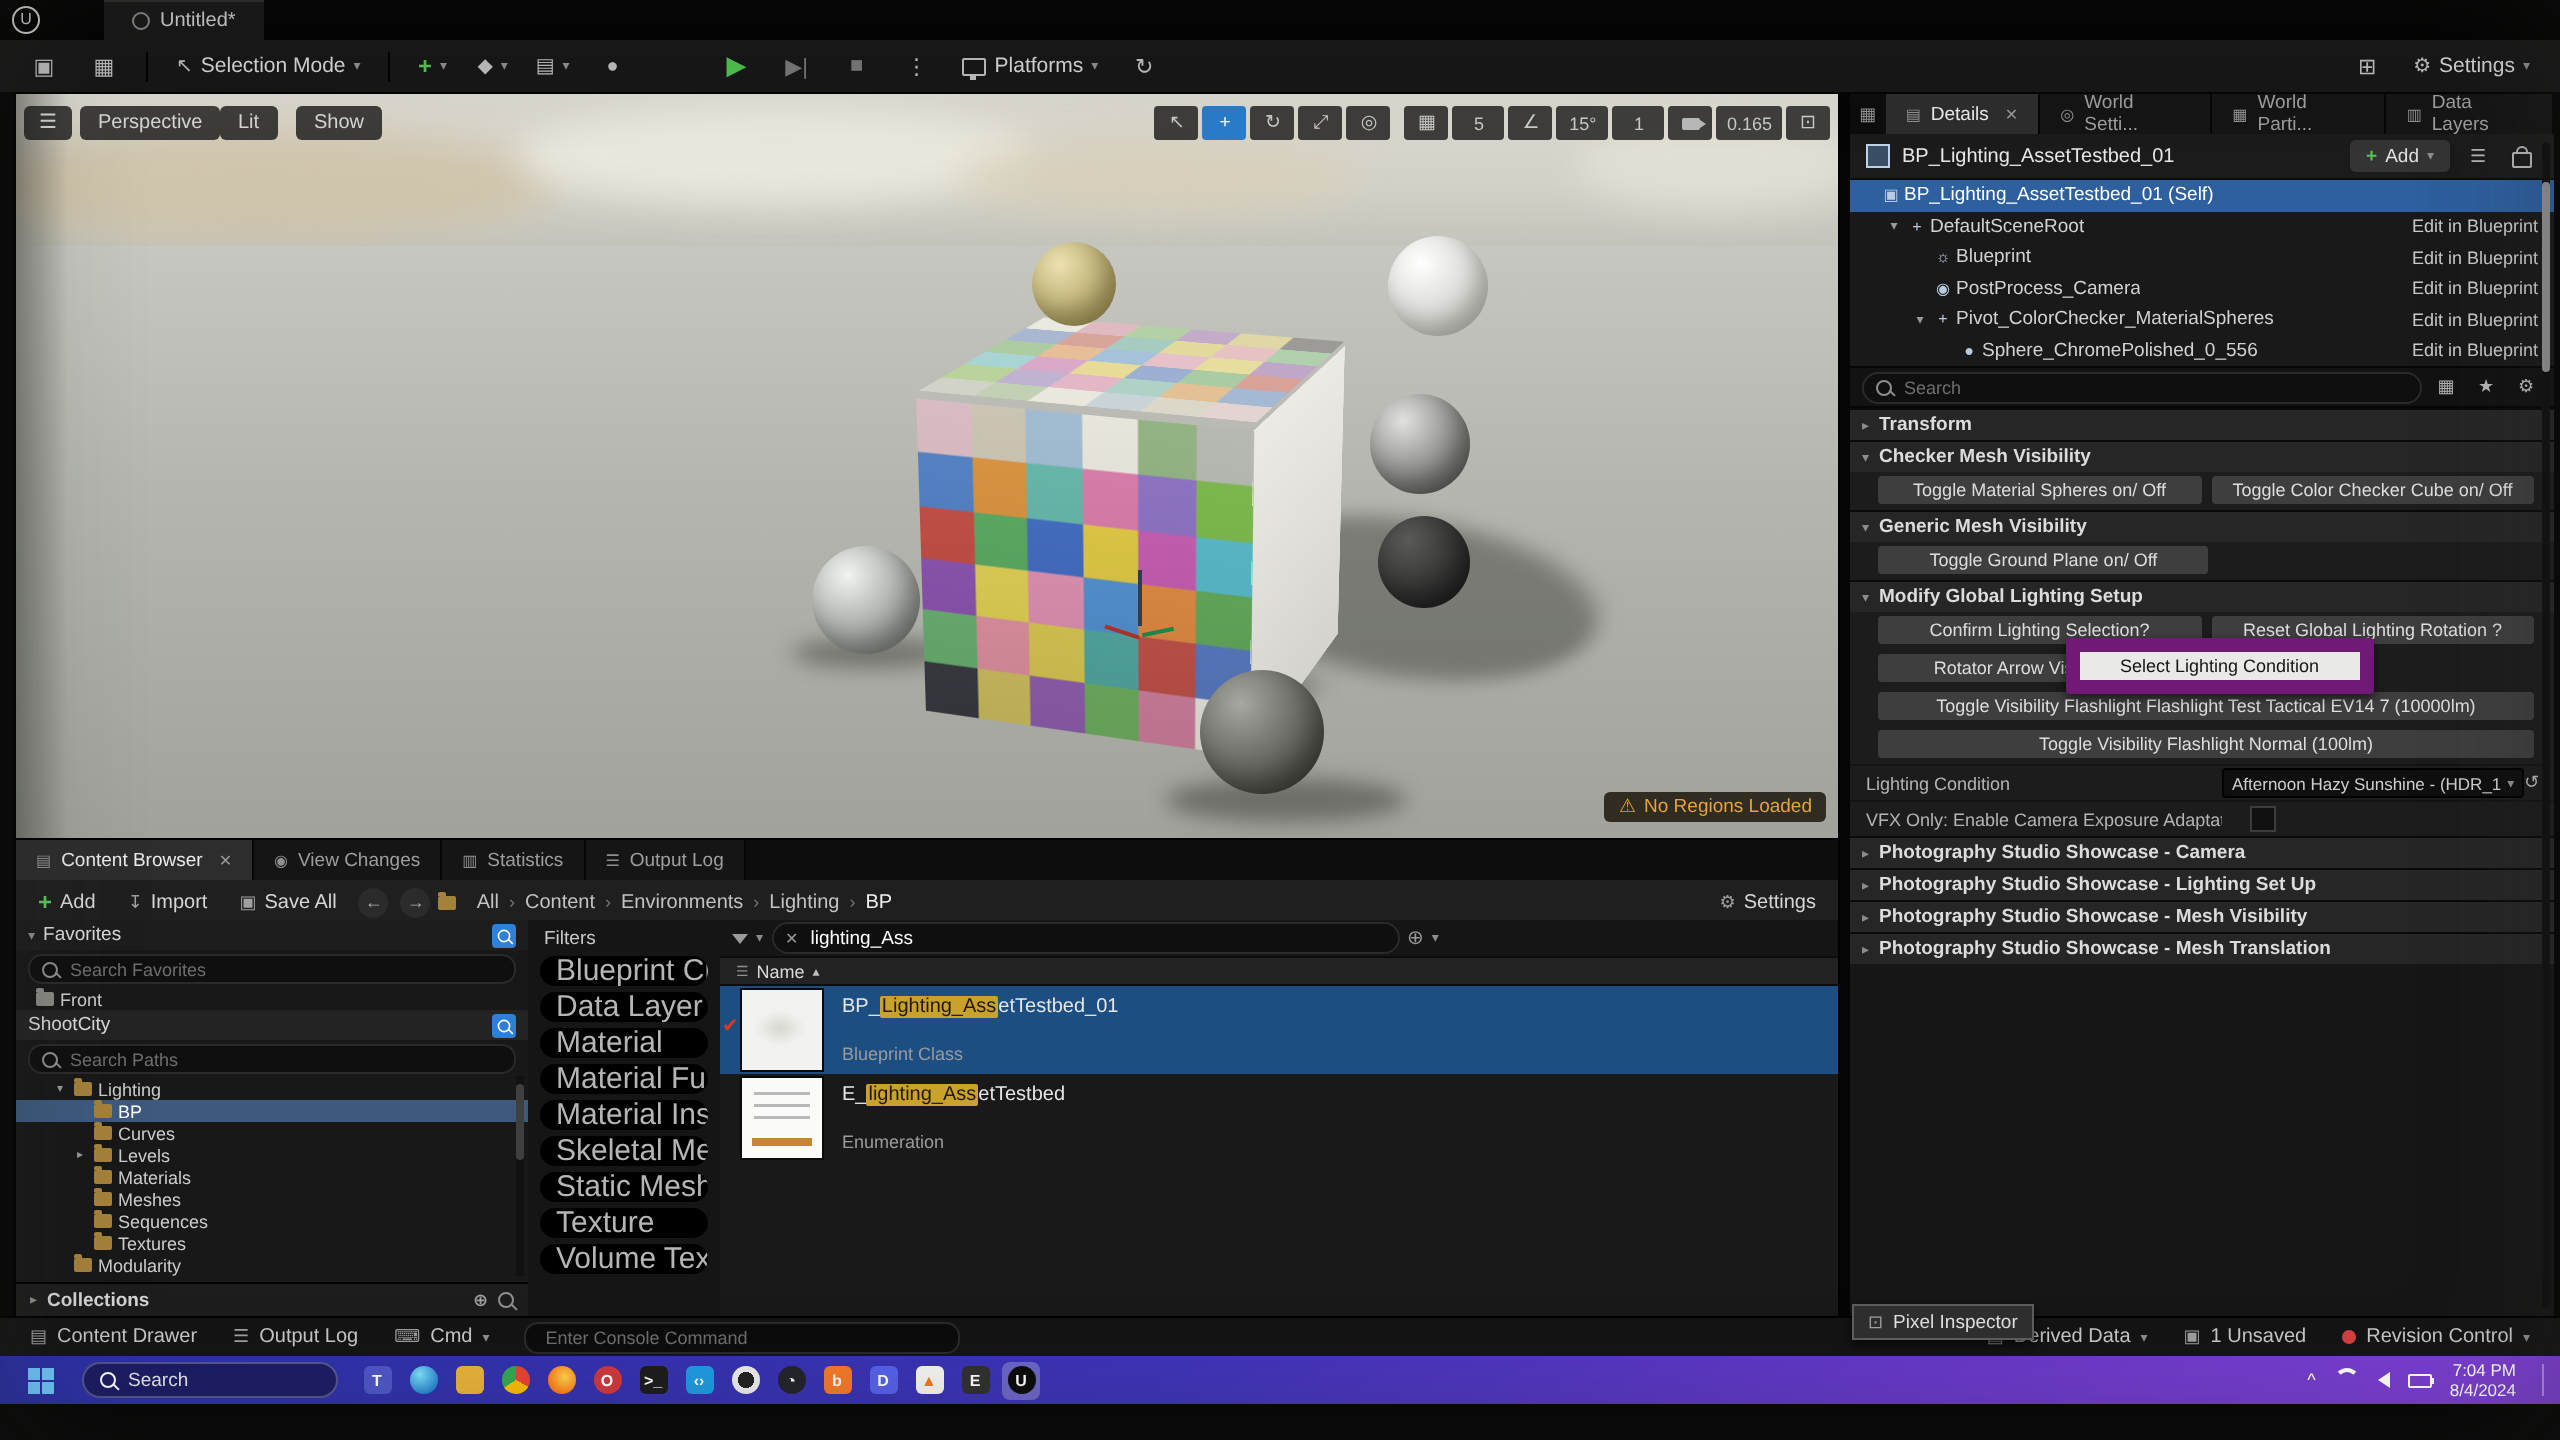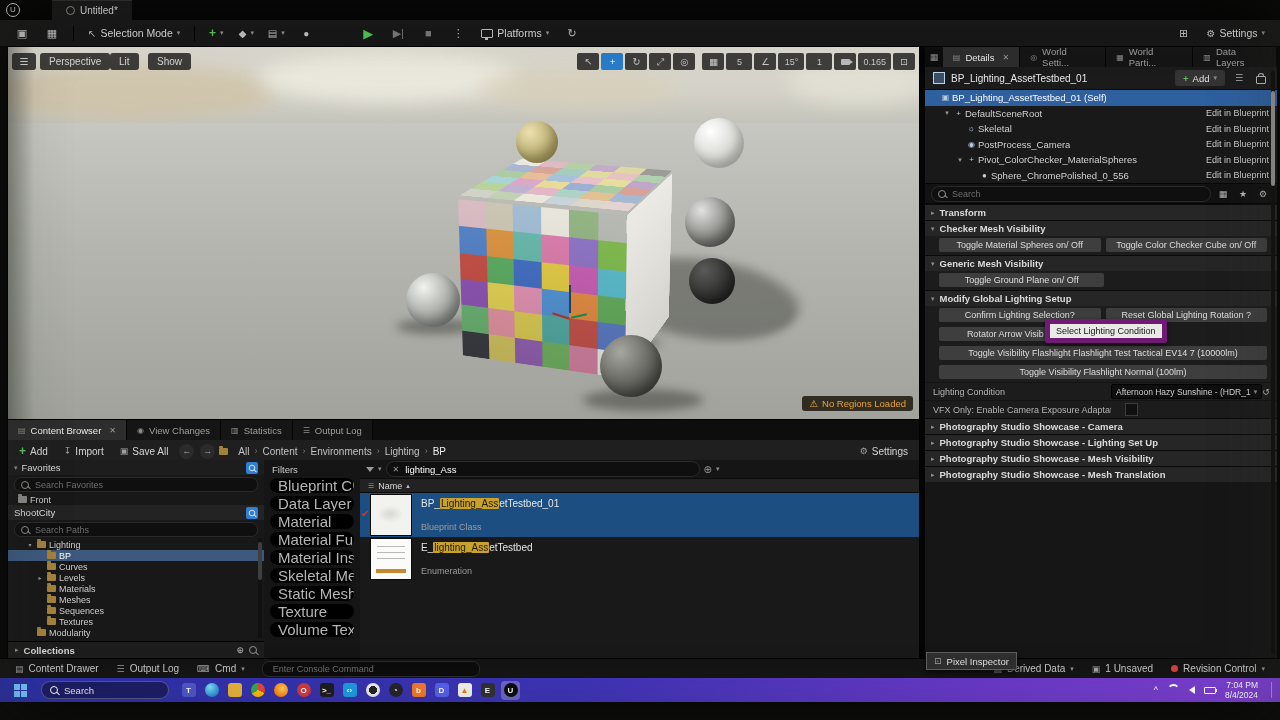--- a/index.html
+++ b/index.html
@@ -86,21 +86,21 @@
   #dsearch-row{height:19px;display:flex;align-items:center;gap:4px;padding:0 6px;background:#121212;border-top:1px solid #060606;border-bottom:1px solid #060606}
   .search-pill{flex:1;height:14px;background:#0f0f0f;border:1px solid #2a2a2a;border-radius:8px;display:flex;align-items:center;padding:0 6px;gap:4px}
   .dsec{height:15px;background:#262626;border-top:1px solid #0a0a0a;display:flex;align-items:center;gap:5px;padding:0 6px;font-size:9.5px;font-weight:bold;color:#dcdcdc}
   .dbtn-row{display:flex;gap:5px;padding:2px 10px 3px 14px;background:#1c1c1c}
   .dbtn{flex:1;height:14px;background:#3e3e3e;border-radius:2px;color:#dedede;font-size:9px;display:flex;align-items:center;justify-content:center;white-space:nowrap;overflow:hidden;padding:0 4px}
   .dprop-row{height:17px;background:#1c1c1c;border-top:1px solid #141414;display:flex;align-items:center;padding:0 8px;font-size:9px;color:#b4b4b4}
   .dprop-label{width:178px;flex:none;white-space:nowrap;overflow:hidden}
   .dcombo{flex:1;height:13px;background:#0f0f0f;border:1px solid #000;border-radius:2px;display:flex;align-items:center;padding:0 4px;gap:3px;color:#cfcfcf}
   .dcombo-text{flex:1;font-size:8.5px;white-space:nowrap;overflow:hidden}
   .dcheckbox{width:11px;height:11px;background:#101010;border:1px solid #3c3c3c;margin-left:14px}
-  #dtooltip{position:absolute;left:120px;top:272px;background:#e9e9e6;color:#151515;font-size:9px;padding:2px 6px;border:5px solid #701a75;border-radius:2px;box-shadow:0 2px 5px rgba(0,0,0,.6);white-space:nowrap;z-index:6}
+  #dtooltip{position:absolute;left:108px;top:272px;background:#e9e9e6;color:#151515;font-size:9px;padding:2px 20px;border:7px solid #701a75;border-radius:2px;box-shadow:0 2px 5px rgba(0,0,0,.6);white-space:nowrap;z-index:6}
   #dscroll{position:absolute;right:2px;top:24px;bottom:4px;width:4px;background:#101010;border-radius:2px}
   #dscroll .dthumb{position:absolute;top:20px;left:0;width:4px;height:95px;background:#8f8f8f;border-radius:2px}
   
   #contentbrowser{position:absolute;left:8px;top:420px;width:911px;height:238px;background:#161616;outline:1px solid #000}
   #cb-toolbar{height:22px;background:#1f1f1f;display:flex;align-items:center;padding:0 4px;gap:2px;border-bottom:1px solid #0a0a0a}
   .cbtn{display:flex;align-items:center;gap:4px;font-size:10px;color:#d6d6d6;padding:0 7px;height:20px}
   .cbtn .plus{color:#5fc75f;font-weight:bold;font-size:12px}
   .navc{width:15px;height:15px;border-radius:50%;background:#2b2b2b;color:#a8a8a8;font-size:9px;display:flex;align-items:center;justify-content:center;margin:0 2px}
   #breadcrumb{display:flex;align-items:flex-start;margin-left:6px}
   .crumb{font-size:10px;color:#c2c2c2;padding:0 2px}
@@ -424,21 +424,21 @@
         </div>
         <div class="comp-row" style="padding-left: 17px;">
           <span class="expander">▾</span>
           <span class="comp-icon">+</span>
           <span class="comp-label">DefaultSceneRoot</span>
           <span class="edit-link">Edit in Blueprint</span>
         </div>
         <div class="comp-row" style="padding-left: 30px;">
           <span class="expander"></span>
           <span class="comp-icon">☼</span>
-          <span class="comp-label">Skeletal</span>
+          <span class="comp-label">Blueprint</span>
           <span class="edit-link">Edit in Blueprint</span>
         </div>
         <div class="comp-row" style="padding-left: 30px;">
           <span class="expander"></span>
           <span class="comp-icon">◉</span>
           <span class="comp-label">PostProcess_Camera</span>
           <span class="edit-link">Edit in Blueprint</span>
         </div>
         <div class="comp-row" style="padding-left: 30px;">
           <span class="expander">▾</span>

